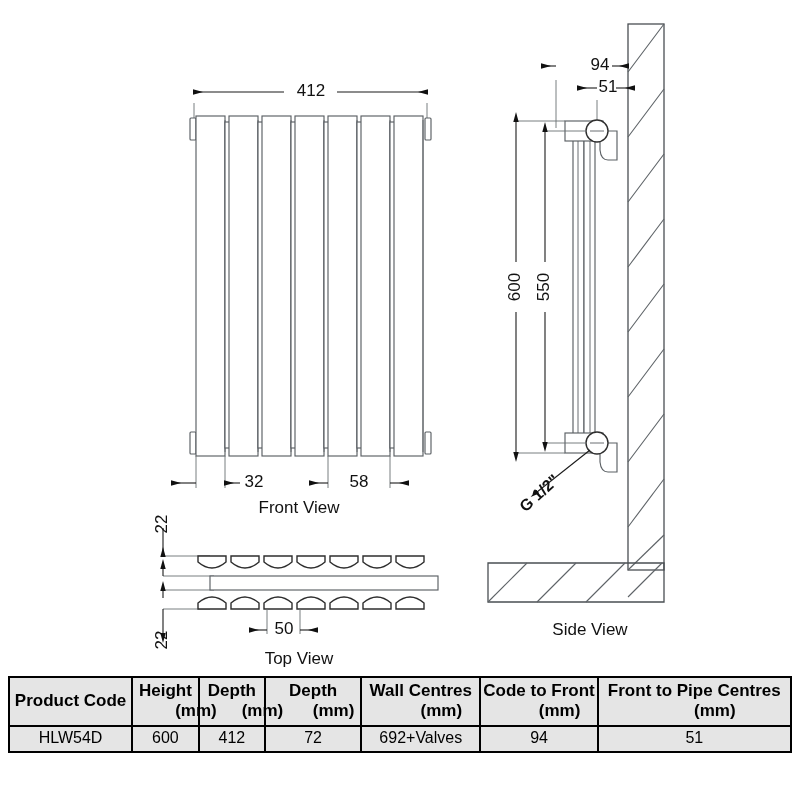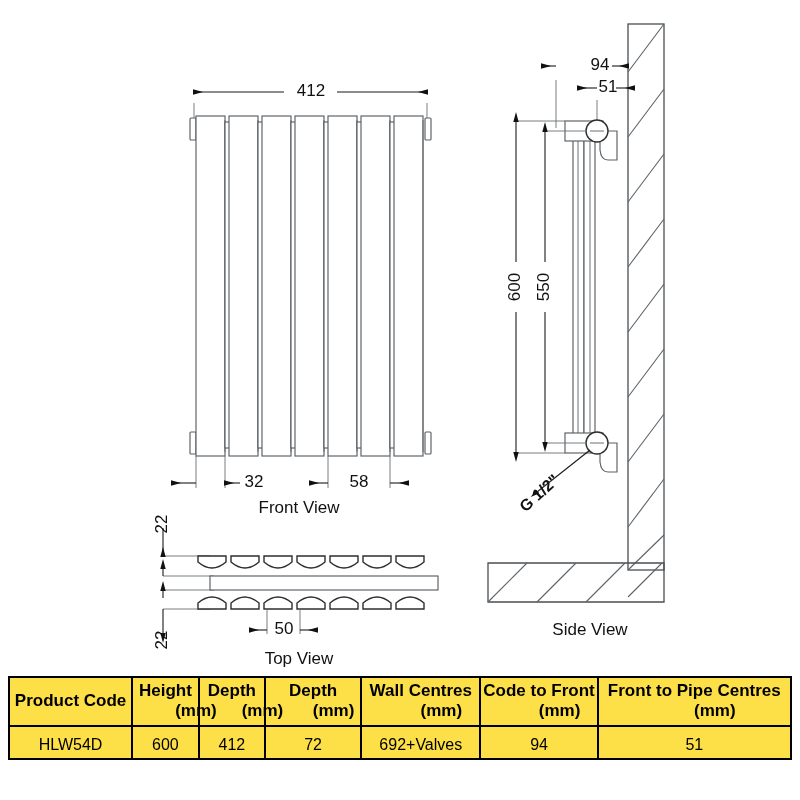--- a/index.html
+++ b/index.html
@@ -63,40 +63,40 @@
   #spec-table-wrap {
     position: absolute;
     left: 8px;
     top: 676px;
     width: 784px;
   }
   table.spec {
     border-collapse: collapse;
     width: 784px;
     table-layout: fixed;
-    background: #fde047;
+    background: #e5e5e5;
   }
   table.spec th,
   table.spec td {
     border: 2px solid #000000;
     text-align: center;
     font-family: "Liberation Sans", sans-serif;
     color: #000000;
     padding: 0;
   }
   table.spec th {
     font-size: 17px;
     font-weight: bold;
     line-height: 1.18;
     padding: 3px 1px 4px 1px;
   }
   table.spec td {
     font-size: 16px;
     font-weight: normal;
-    padding: 9px 1px 4px 1px;
+    padding: 2px 1px 4px 1px;
   }
   .th-l1 { display: block; }
   .th-l2 { display: block; margin-left: 41px; }
 </style>
 </head>
 <body>
 
 <div id="drawing-root">
   <svg class="draw" viewBox="0 0 800 800" xmlns="http://www.w3.org/2000/svg">
 

